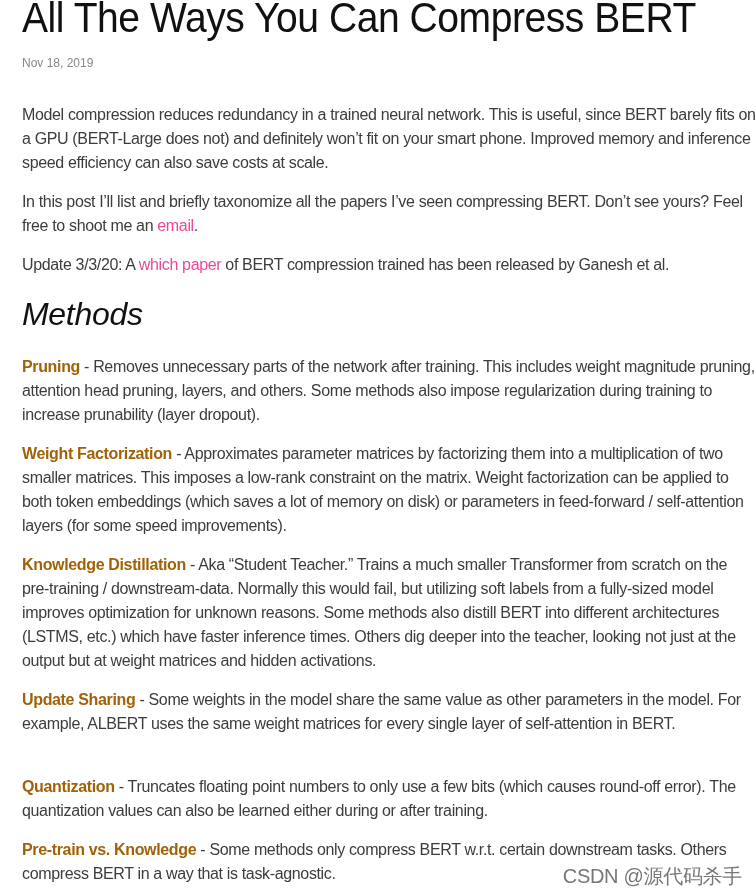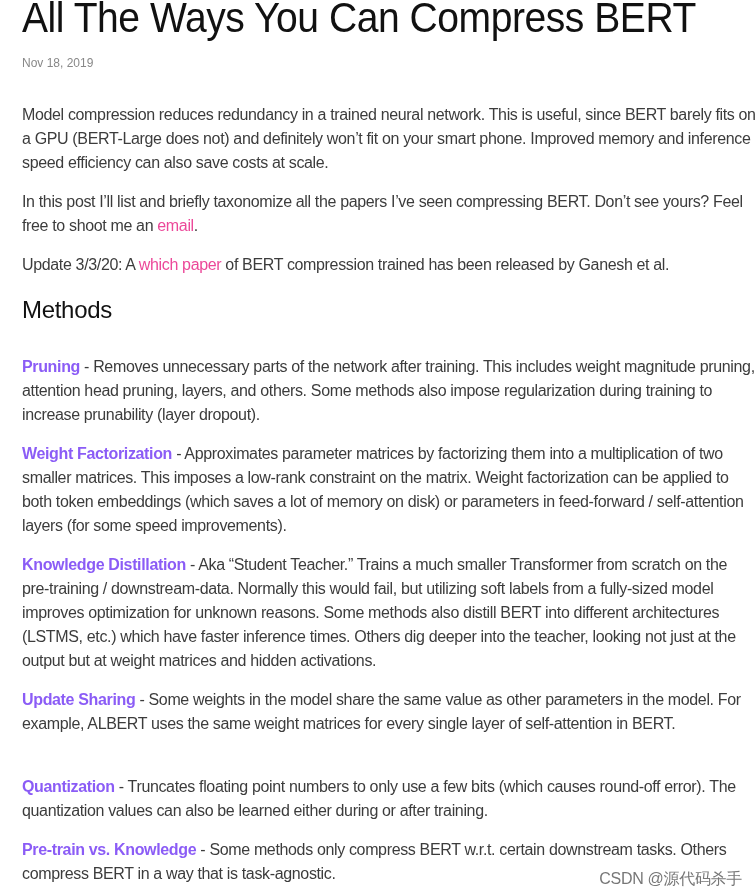--- a/index.html
+++ b/index.html
@@ -6,24 +6,24 @@
   body { width: 756px; height: 896px; overflow: hidden; position: relative;
          font-family: "Liberation Sans", "DejaVu Sans", sans-serif; color: #3a3a3a; }
   .page { position: absolute; left: 22px; top: 0; width: 760px; }
   h1 { margin: 0; position: absolute; top: -6px; left: 0; font-weight: 300;
        font-size: 42px; letter-spacing: -0.5px; color: #111; white-space: nowrap;
        transform: scaleX(0.93); transform-origin: left top; }
   .date { position: absolute; top: 56px; left: 0; font-size: 12px; color: #888; }
   .para { position: absolute; left: 0; margin: 0; font-size: 16px; line-height: 24px;
           color: #3c3c3c; width: 736px; font-weight: 300; letter-spacing: -0.35px; }
   .para a { color: #ec4899; text-decoration: none; }
-  .para b { color: #8b5cf6; font-weight: 700; }
+  .para b { color: #a16207; font-weight: 700; }
   h2 { position: absolute; top: 296px; left: 0; margin: 0; font-weight: 300;
-       font-size: 24px; color: #111; letter-spacing: -0.3px; }
-  .watermark { position: absolute; right: 14px; bottom: 6px; font-size: 16px;
+       font-size: 32px; color: #111; letter-spacing: -0.3px; font-style: italic; }
+  .watermark { position: absolute; right: 14px; bottom: 6px; font-size: 20px;
                color: #777; letter-spacing: -0.3px; }
 </style>
 </head>
 <body>
 
 <div class="page">
   <h1>All The Ways You Can Compress BERT</h1>
   <div class="date">Nov 18, 2019</div>
 
   <p class="para" style="top:103px">Model compression reduces redundancy in a trained neural network. This is useful, since BERT barely fits on a GPU (BERT-Large does not) and definitely won’t fit on your smart phone. Improved memory and inference speed efficiency can also save costs at scale.</p>

